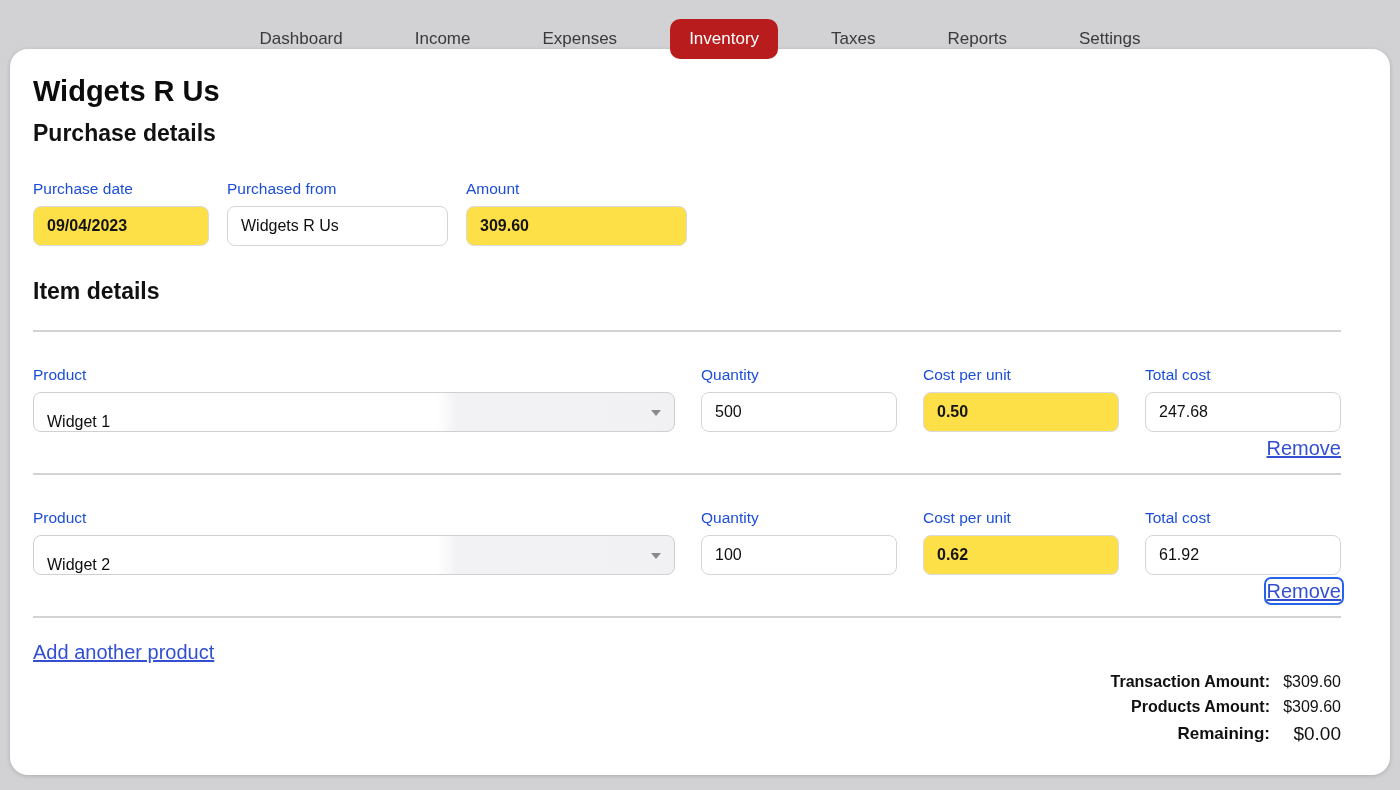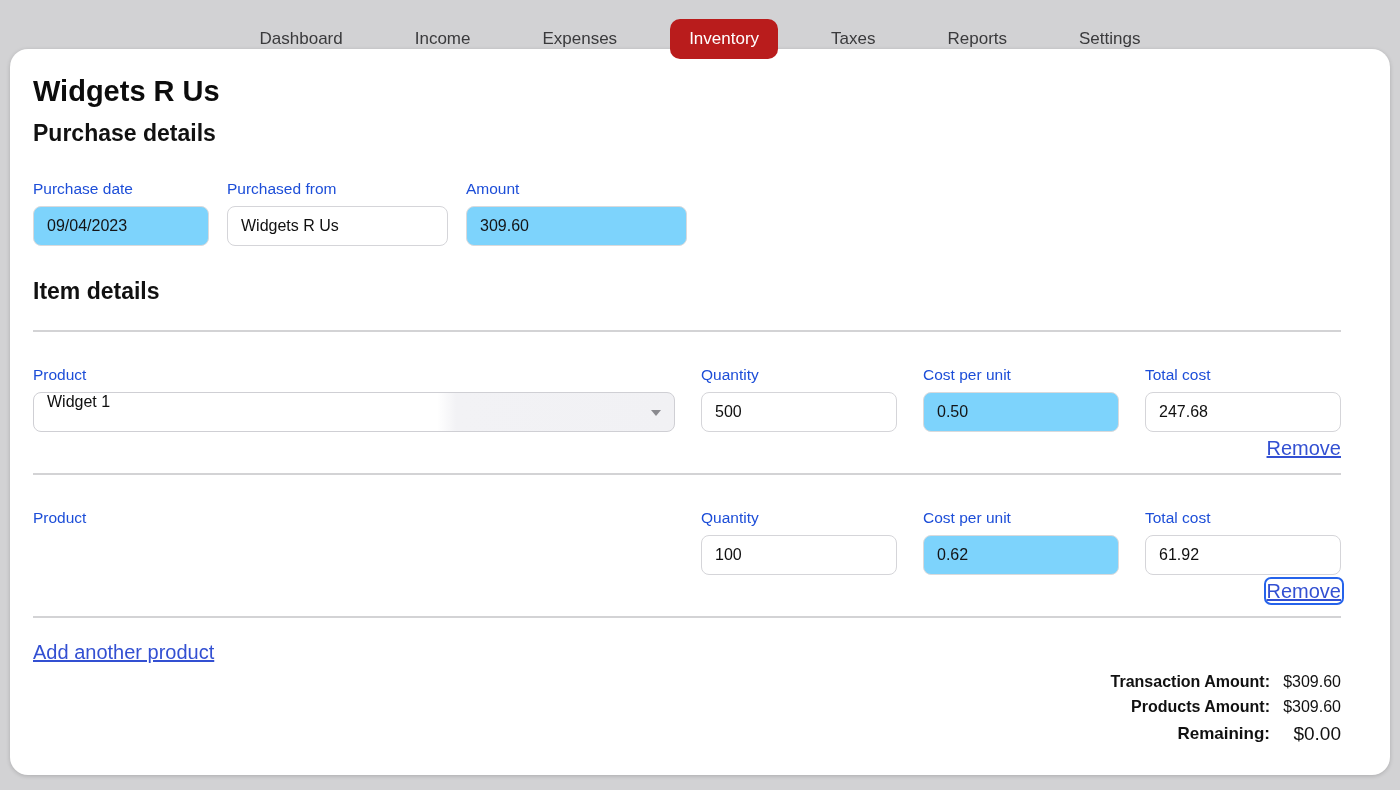--- a/index.html
+++ b/index.html
@@ -51,21 +51,21 @@
   .field-label {
     display:block; font-size:15.5px; color:#1d4ed8; margin-bottom:9px;
     line-height:17px;
   }
   .tb {
     height:40px; border:1px solid #d5d5d9; border-radius:8px;
     font-size:16px; color:#101010; padding:0 13px;
     background:#ffffff; font-family:"Liberation Sans", sans-serif;
     outline:none; width:100%;
   }
-  .tb:disabled, .tb.disabled { background:#7dd3fc; border-color:#d9dadc; color:#141416; }
+  .tb:disabled, .tb.disabled { background:#fde047; border-color:#d9dadc; color:#141416;font-weight:bold; }
   .w-date   { width:176px; }
   .w-from   { width:221px; }
   .w-amount { width:221px; }
 
   hr.rule {
     border:none; border-top:2px solid #d3d3d5;
     margin:28px 0 0 0;
   }
   hr.rule-tight { margin-top:13px; }
 
@@ -74,21 +74,21 @@
     display:grid;
     grid-template-columns:1fr 196px 196px 196px;
     column-gap:26px;
     margin-top:34px;
   }
   .cell { display:flex; flex-direction:column; }
 
   .select {
     position:relative; height:40px;
     border:1px solid #cfcfd4; border-radius:8px;
-    display:flex; align-items:flex-start;
+    display:flex; align-items:flex-end;
     padding:0 34px 0 13px; font-size:16px; color:#0e0e0e;
     background:linear-gradient(to right, #ffffff 0%, #ffffff 63%, #f2f2f5 66%, #f1f1f4 100%);
     cursor:default;
   }
   .caret {
     position:absolute; right:13px; top:17px;
     width:0; height:0;
     border-left:5px solid transparent;
     border-right:5px solid transparent;
     border-top:6px solid #8a8a8f;
@@ -179,20 +179,24 @@
     <div class="remove-line">
       <a class="link">Remove</a>
     </div>
   </div>
 
   <hr class="rule rule-tight">
 
   <div class="item-row">
     <div class="cell">
       <label class="field-label">Product</label>
+      <div class="select">
+        <span>Widget 2</span>
+        <span class="caret"></span>
+      </div>
     </div>
     <div class="cell">
       <label class="field-label">Quantity</label>
       <input class="tb" value="100" style="">
     </div>
     <div class="cell">
       <label class="field-label">Cost per unit</label>
       <input class="tb disabled" disabled="" value="0.62" style="">
     </div>
     <div class="cell">

